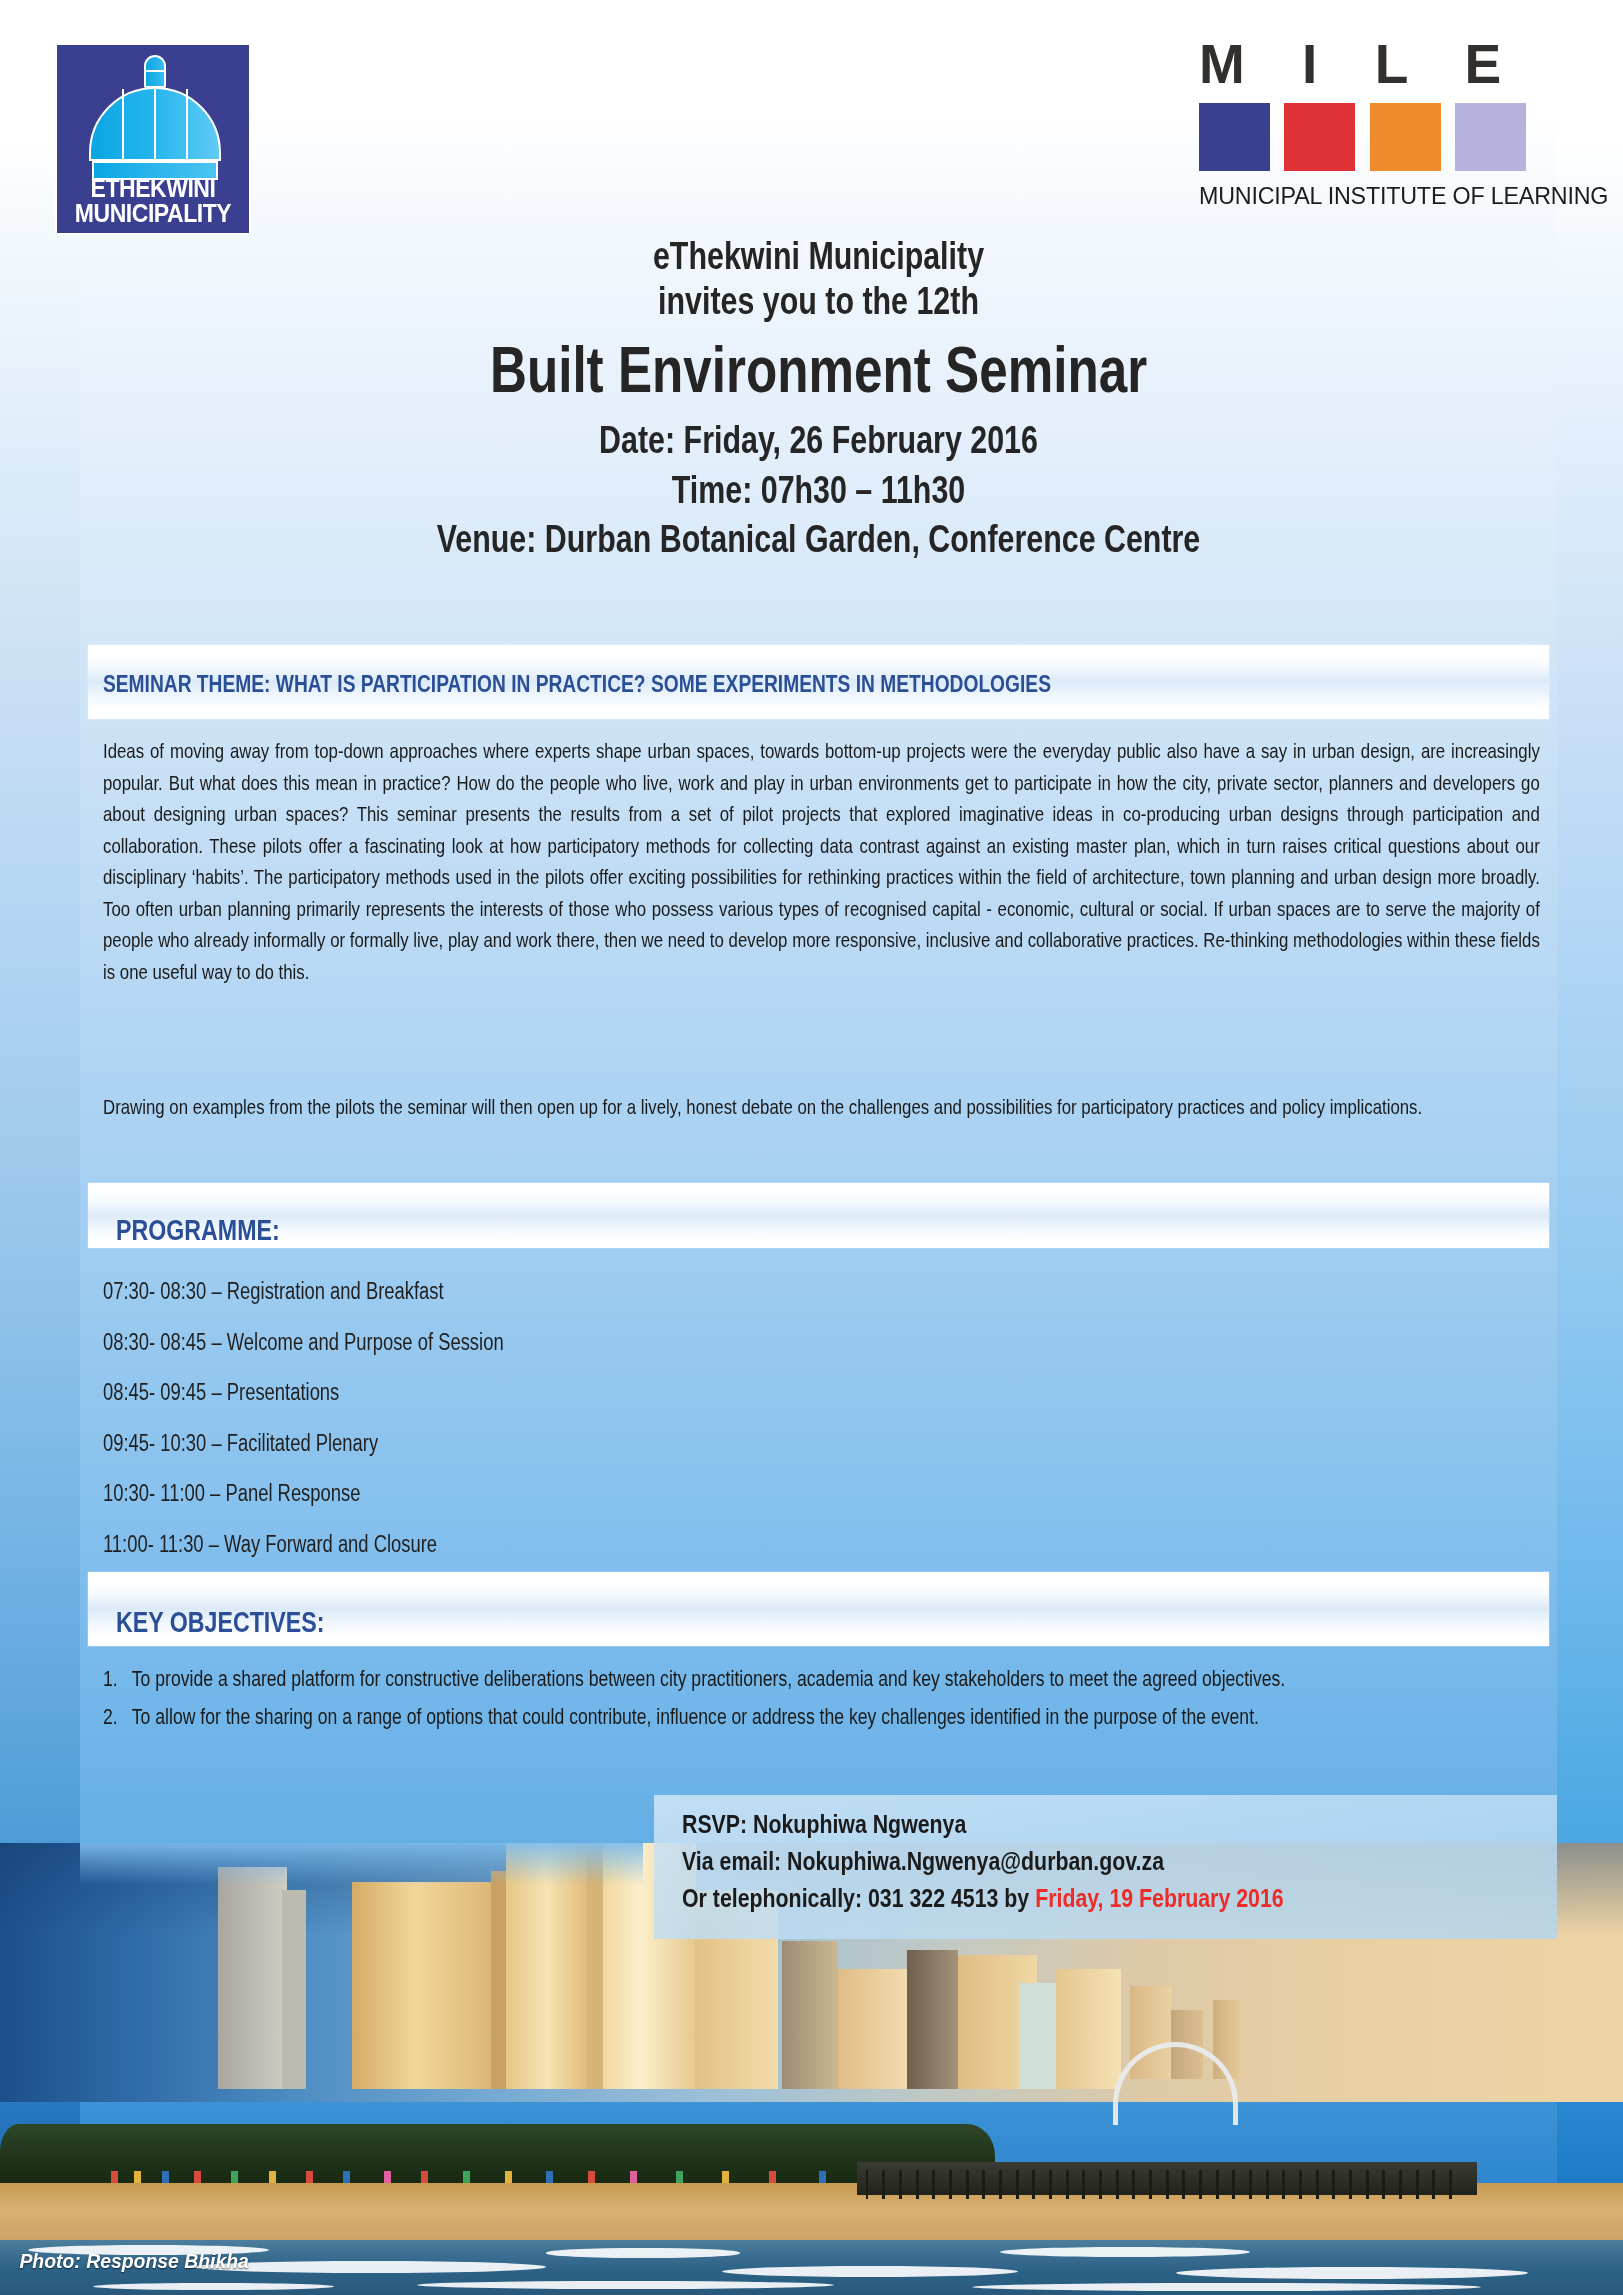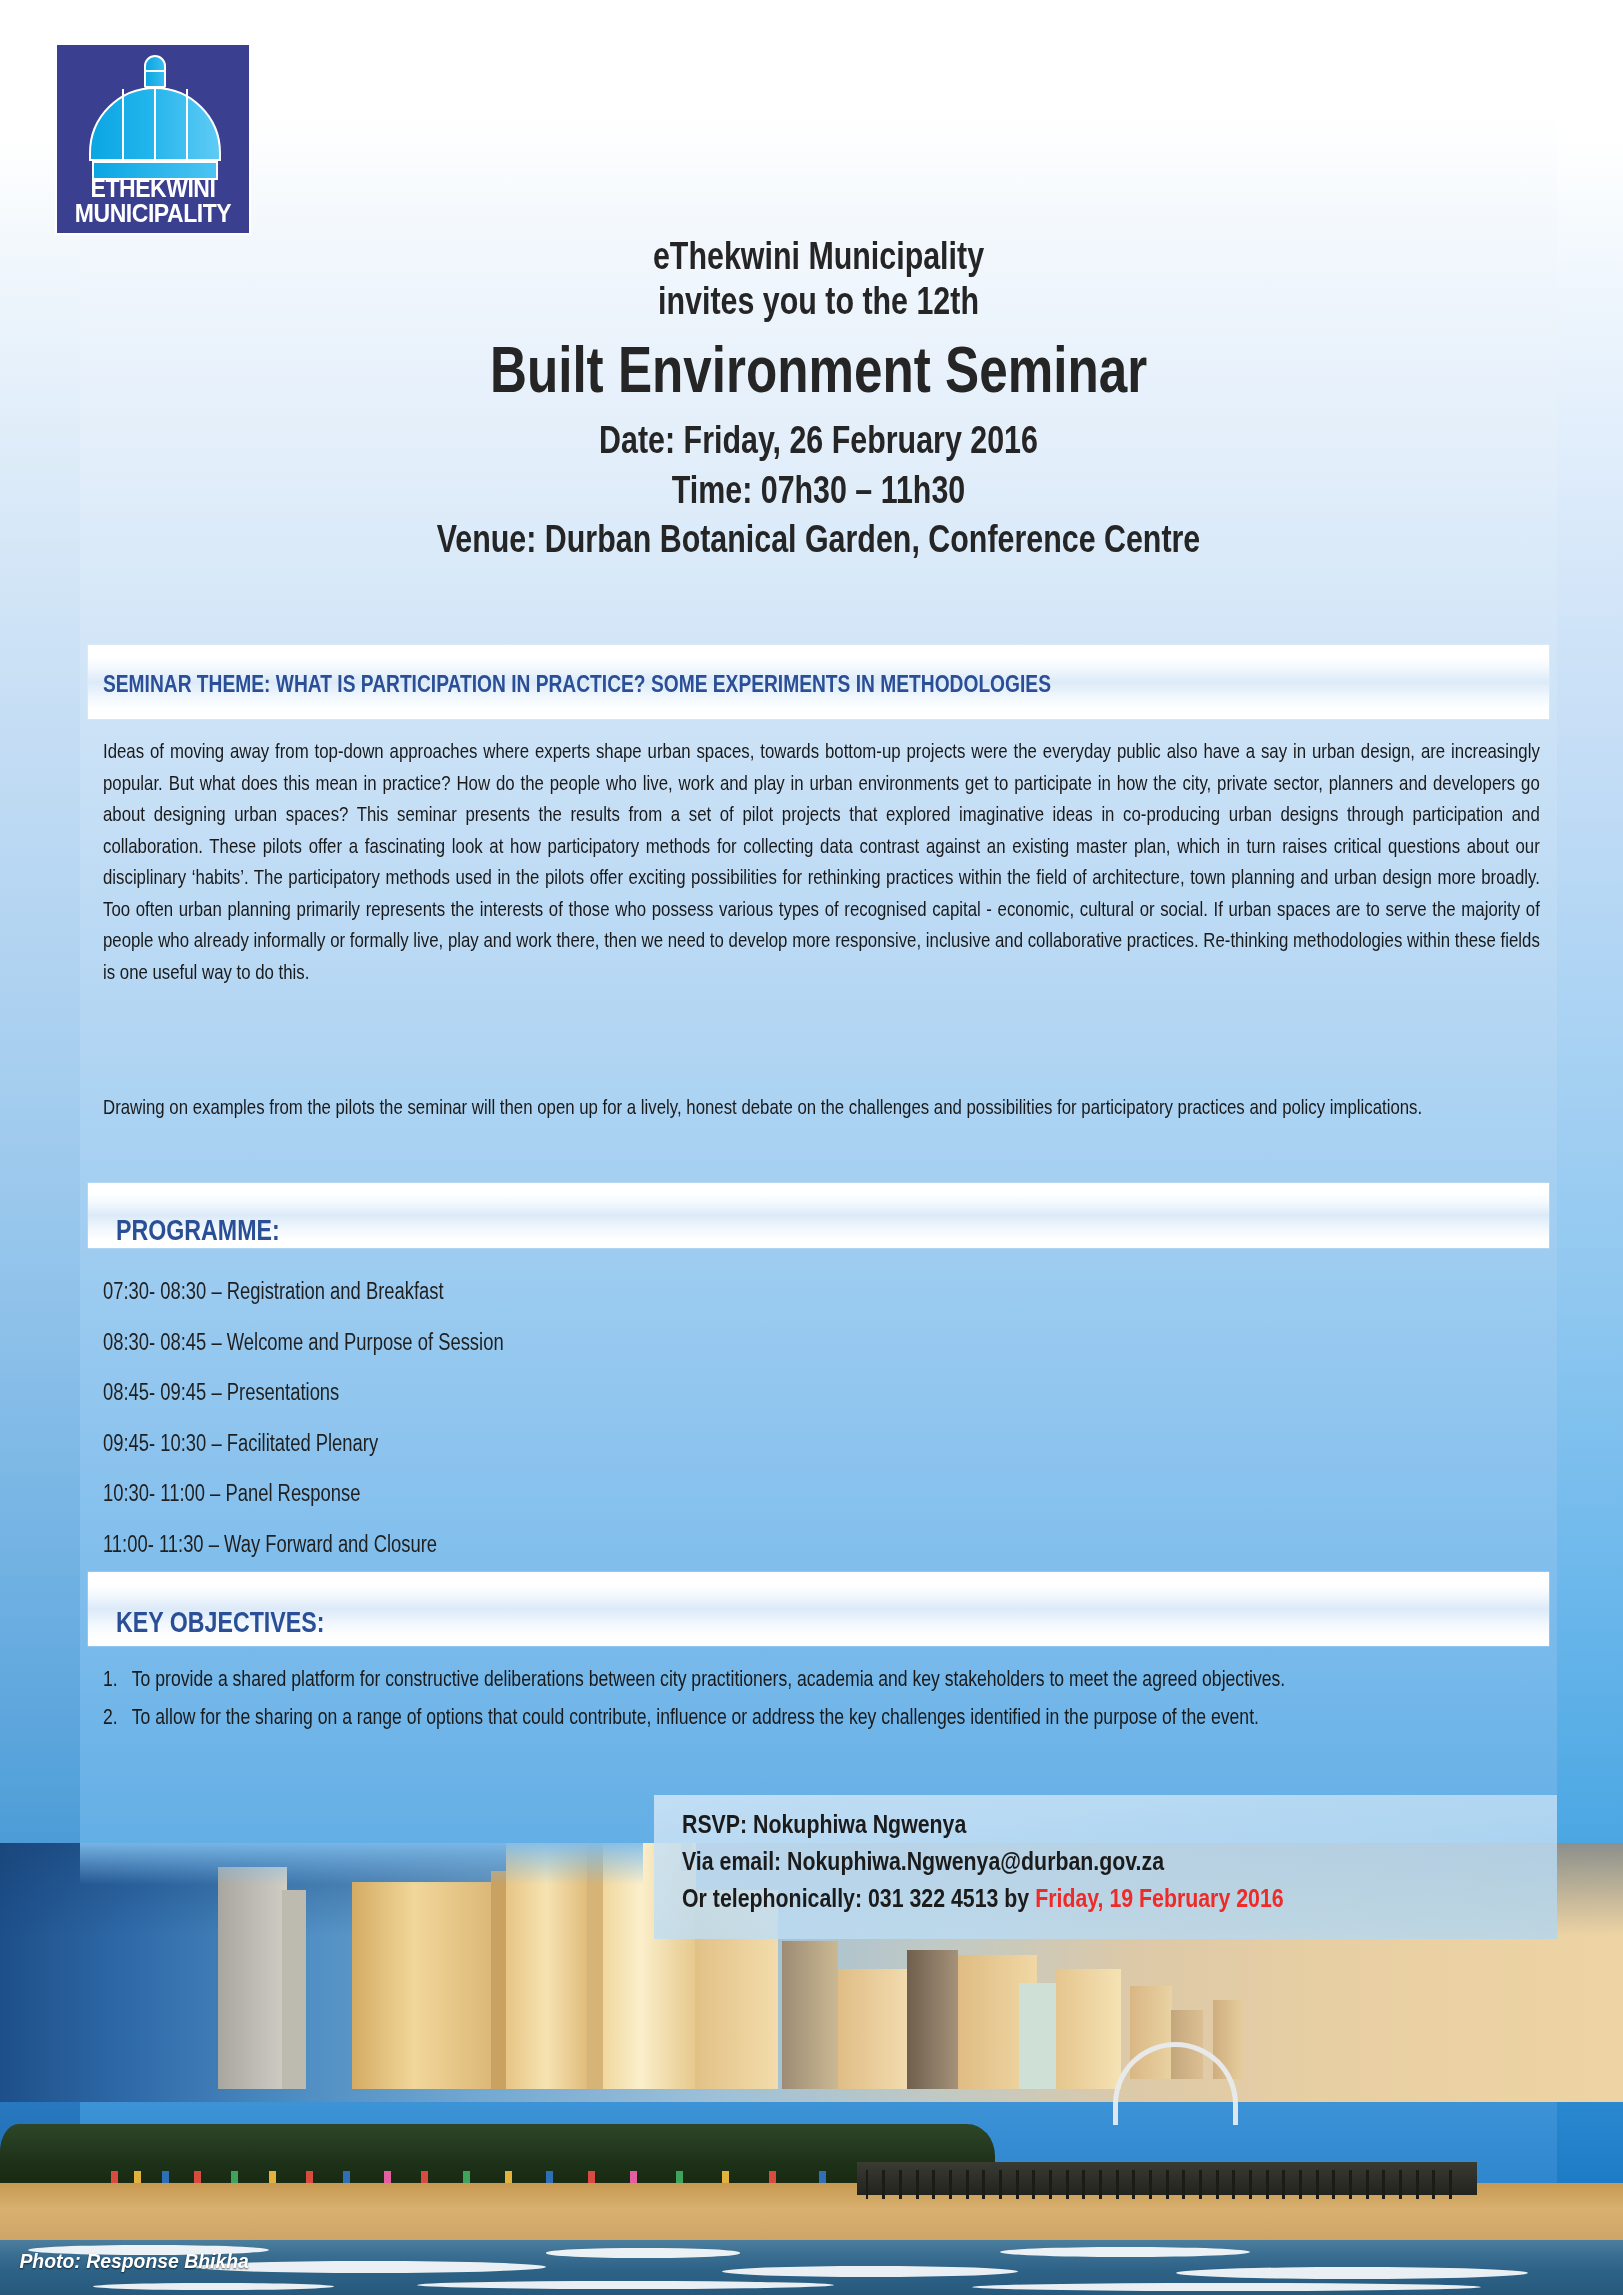--- a/index.html
+++ b/index.html
@@ -267,20 +267,30 @@
         </div>
         <div class="dome-base"></div>
       </div>
       <div class="eth-text">
         <span class="l1">ETHEKWINI</span>
         <span class="l2">MUNICIPALITY</span>
       </div>
     </div>
 
 
+    <div class="logo-mile">
+      <div class="mile-word">M I L E</div>
+      <div class="mile-bars">
+        <span style="background:#3b3f8f"></span>
+        <span style="background:#e03236"></span>
+        <span style="background:#ef8b2c"></span>
+        <span style="background:#b5b3dd"></span>
+      </div>
+      <div class="mile-sub">MUNICIPAL INSTITUTE OF LEARNING</div>
+    </div>
   </div>
 
   <div class="title-block">
     <span class="cond inv-1">eThekwini Municipality</span>
     <span class="cond inv-2">invites you to the 12th</span>
     <span class="cond main-title">Built Environment Seminar</span>
     <span class="cond dt-line">Date: Friday, 26 February 2016</span>
     <span class="cond dt-line">Time: 07h30 – 11h30</span>
     <span class="cond dt-line">Venue: Durban Botanical Garden, Conference Centre</span>
   </div>

